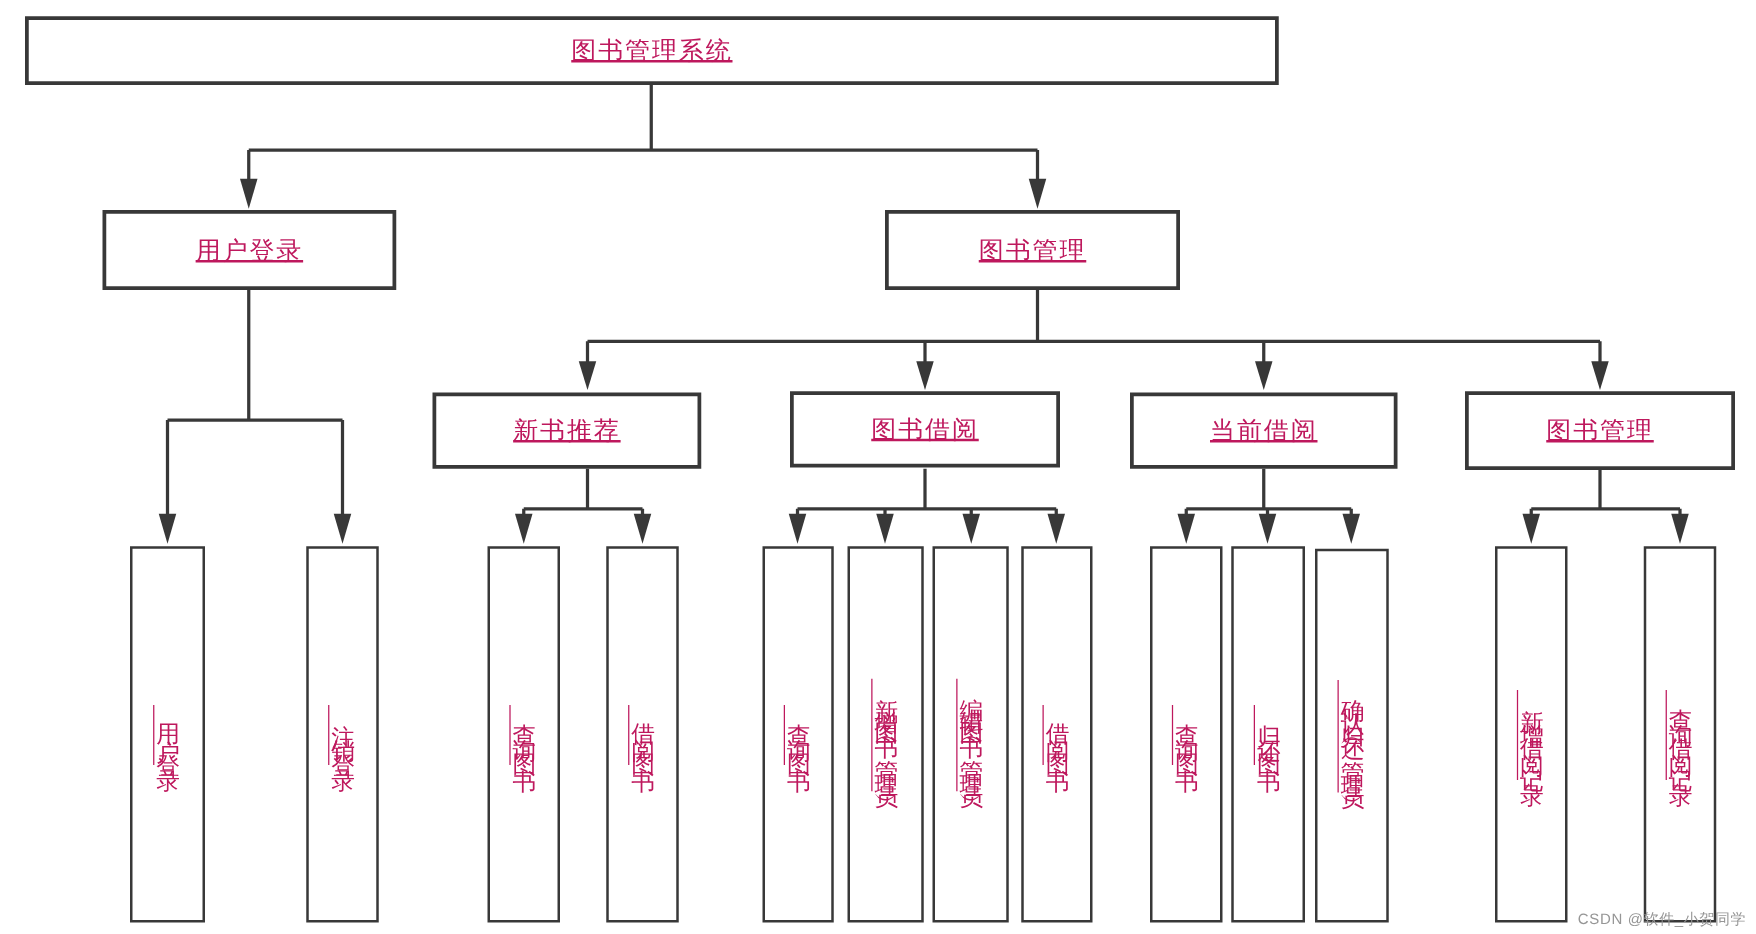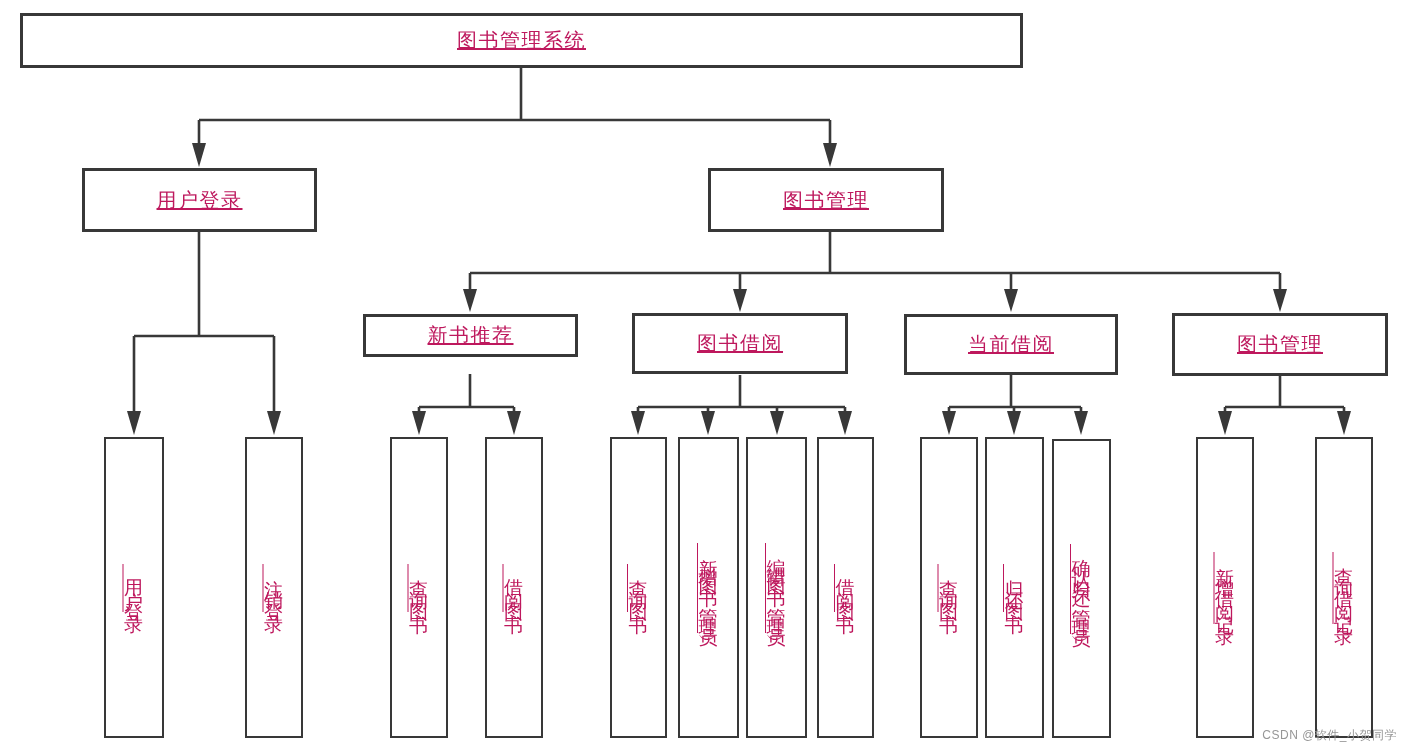--- a/index.html
+++ b/index.html
@@ -124,21 +124,21 @@
     <span>图书管理系统</span>
   </div>
 
   <div class="node hnode" style="left:82px; top:168px; width:235px; height:64px;">
     <span>用户登录</span>
   </div>
   <div class="node hnode" style="left:708px; top:168px; width:236px; height:64px;">
     <span>图书管理</span>
   </div>
 
-  <div class="node hnode" style="left:363px; top:314px; width:215px; height:43px;">
+  <div class="node hnode" style="left:346px; top:314px; width:215px; height:61px;">
     <span>新书推荐</span>
   </div>
   <div class="node hnode" style="left:632px; top:313px; width:216px; height:61px;">
     <span>图书借阅</span>
   </div>
   <div class="node hnode" style="left:904px; top:314px; width:214px; height:61px;justify-content:center;">
     <span>当前借阅</span>
   </div>
   <div class="node hnode" style="left:1172px; top:313px; width:216px; height:63px;">
     <span>图书管理</span>

